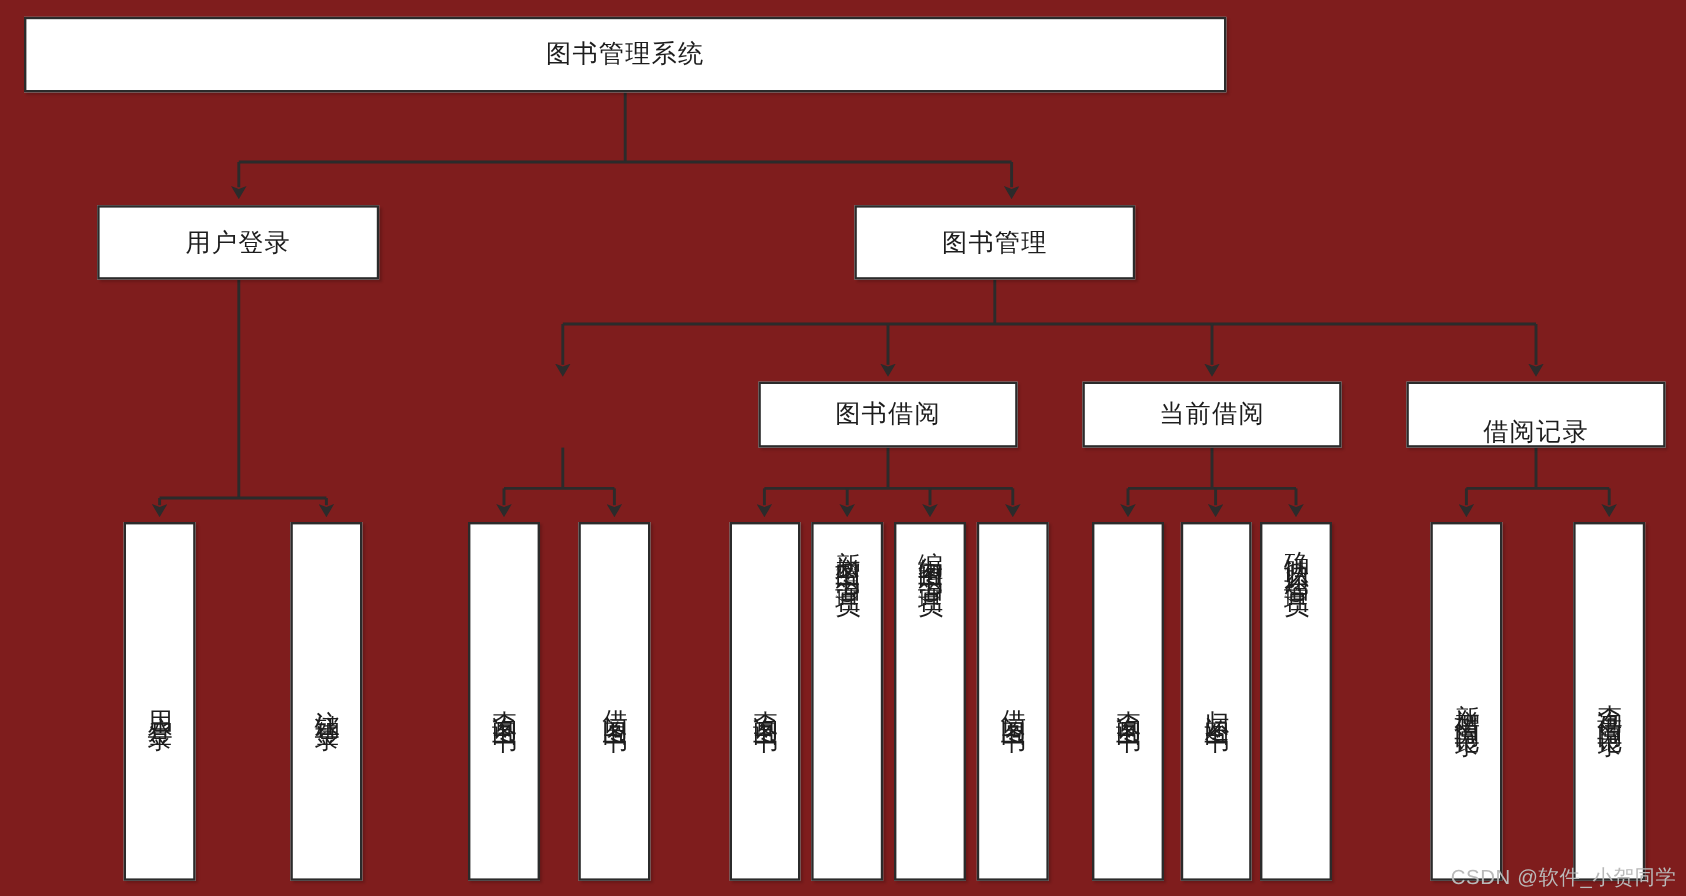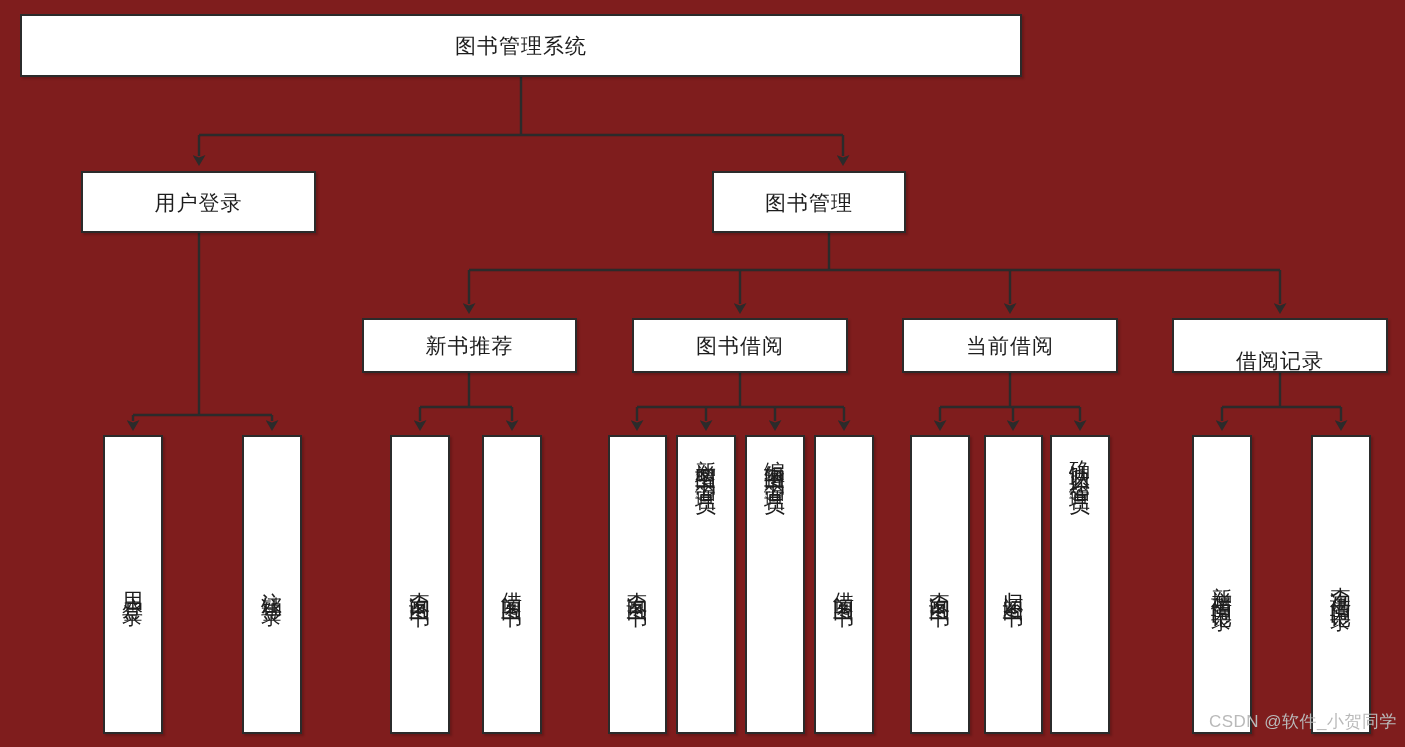--- a/index.html
+++ b/index.html
@@ -58,21 +58,21 @@
     line-height: 1;
     white-space: nowrap;
     display: block;
   }
   .node-box.vertical.centered {
     align-items: center;
   }
   .watermark {
     position: absolute;
     right: 8px;
-    bottom: 14px;
+    bottom: 4px;
     font-size: 17px;
     color: #b9b9b9;
     white-space: nowrap;
     letter-spacing: 0.5px;
   }
 </style>
 </head>
 <body>
 
 <div id="diagram-root">
@@ -129,27 +129,24 @@
     </g>
   </svg>
 
   <div class="node-box" style="left:20px; top:14px; width:1002px; height:63px;">
     <span class="node-label-h">图书管理系统</span>
   </div>
 
   <div class="node-box" style="left:81px; top:171px; width:235px; height:62px;">
     <span class="node-label-h">用户登录</span>
   </div>
-  <div class="node-box" style="left:712px; top:171px; width:194px; height:62px;">
+  <div class="node-box" style="left:712px; top:171px; width:234px; height:62px;">
     <span class="node-label-h">图书管理</span>
   </div>
 
-  <div class="node-box" style="left:362px; top:318px; width:215px; height:55px;">
-    <span class="node-label-h">新书推荐</span>
-  </div>
   <div class="node-box" style="left:902px; top:318px; width:216px; height:55px;">
     <span class="node-label-h">当前借阅</span>
   </div>
   <div class="node-box" style="left:632px; top:318px; width:216px; height:55px;">
     <span class="node-label-h">图书借阅</span>
   </div>
   <div class="node-box" style="left:1172px; top:318px; width:216px; height:55px;align-items:flex-end;">
     <span class="node-label-h">借阅记录</span>
   </div>
 

